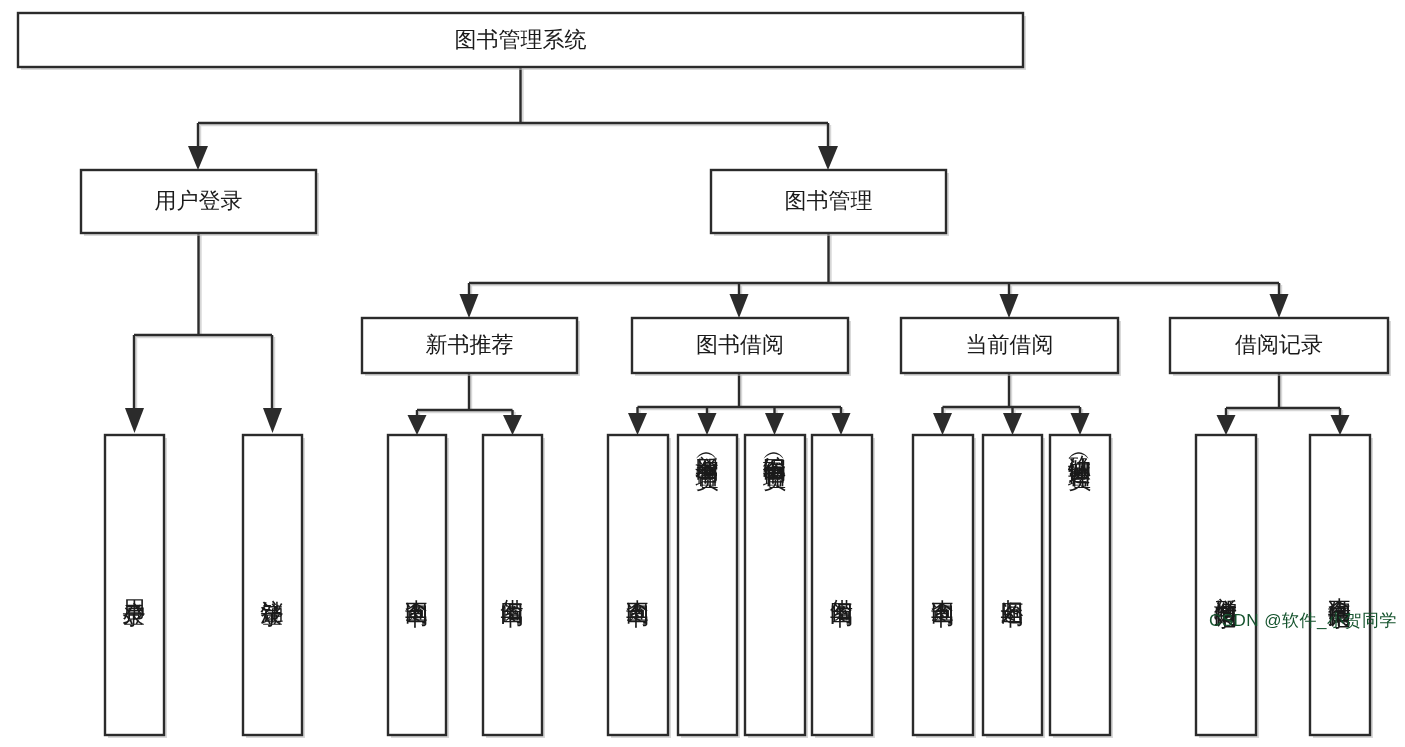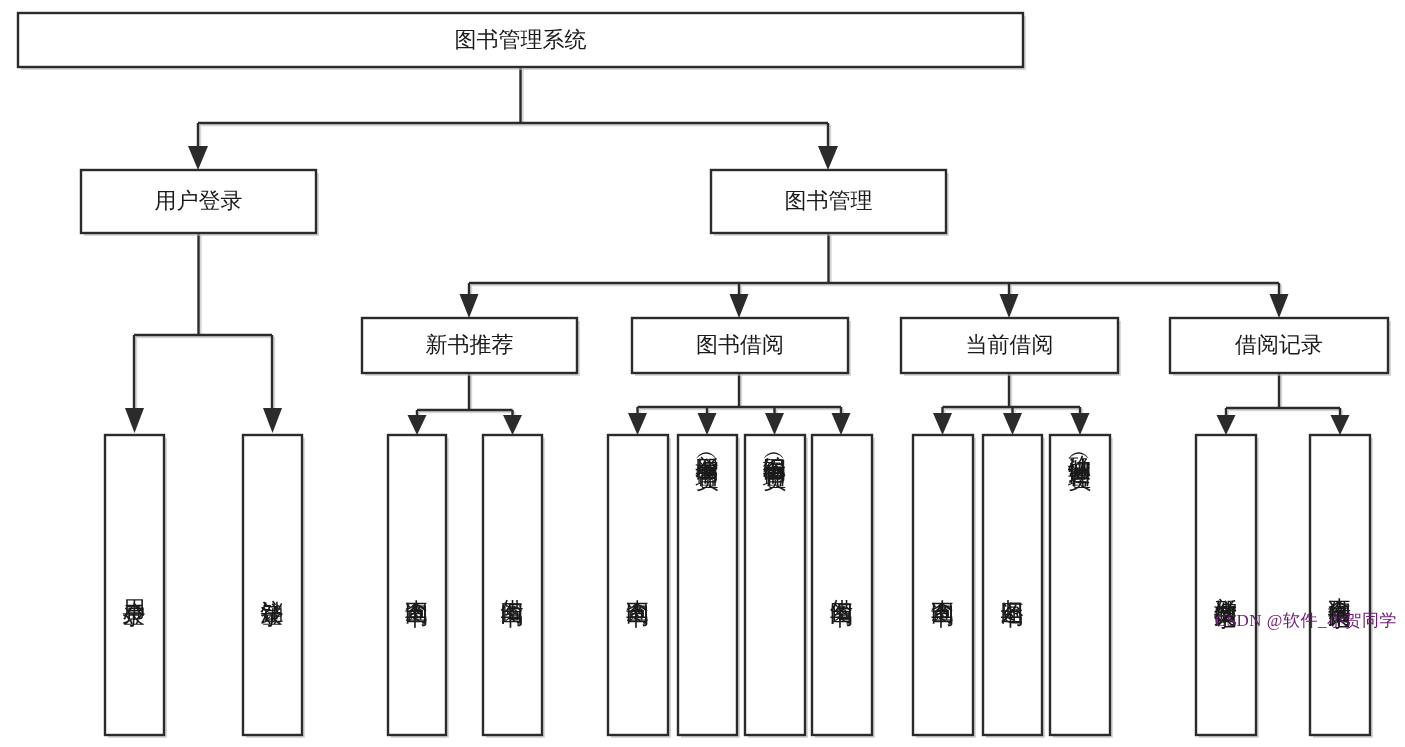--- a/index.html
+++ b/index.html
@@ -56,23 +56,23 @@
     font-family: "Liberation Sans", "DejaVu Sans", sans-serif;
     fill: #1a1a1a;
     font-size: 22px;
     text-anchor: middle;
     dominant-baseline: middle;
   }
   .watermark {
     position: absolute;
     right: 8px;
     bottom: 6px;
-    font-family: Liberation Serif, serif;
+    font-family: Liberation Sans, sans-serif;
     font-size: 17px;
-    color: #701a75;
+    color: #14532d;
     letter-spacing: 0.5px;
     white-space: nowrap;
     user-select: none;
   }
   .vlabel-wrap {
     position: absolute;
     display: flex;
     align-items: center;
     justify-content: center;
     pointer-events: none;

